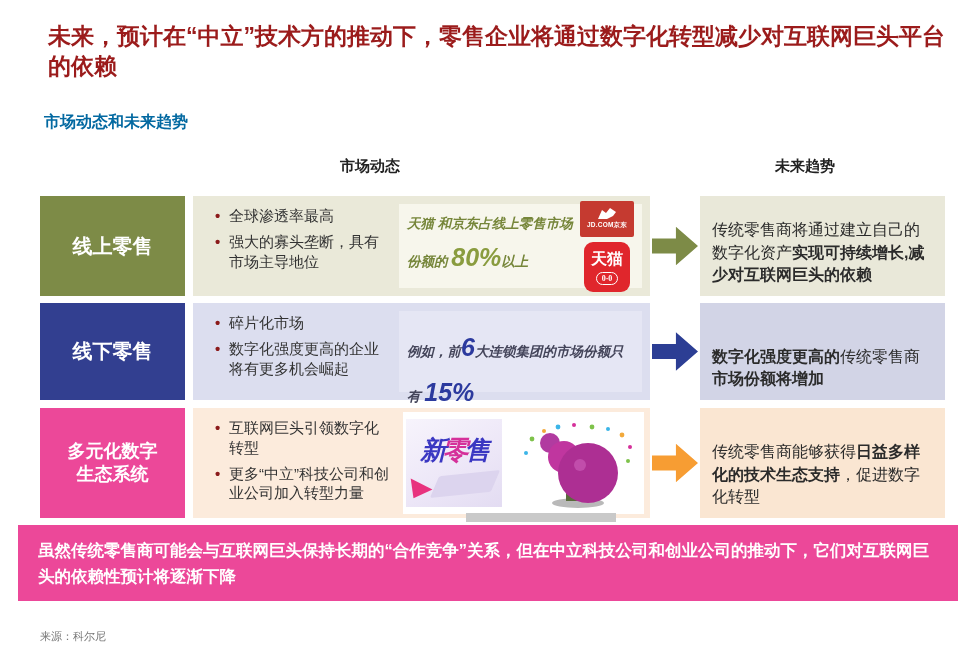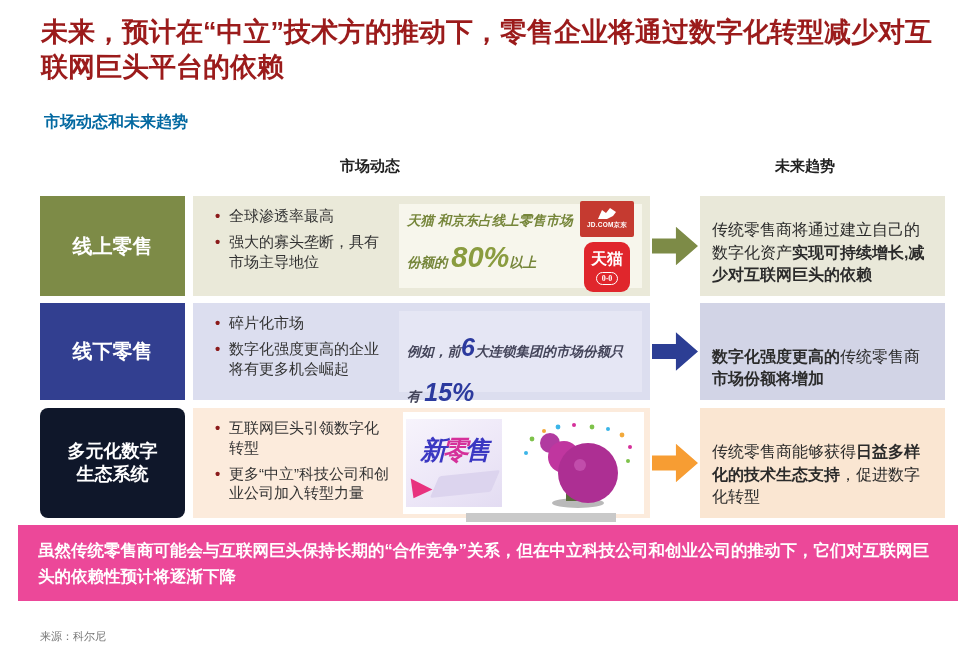--- a/index.html
+++ b/index.html
@@ -1,52 +1,52 @@
 <!DOCTYPE html>
 <html><head>
 <meta charset="utf-8">
 <style>
   html,body{margin:0;padding:0;background:#fff;}
   body{font-family:"Liberation Sans","DejaVu Sans",sans-serif;}
   .slide{position:relative;width:977px;height:666px;background:#ffffff;overflow:hidden;}
 
-  .title{position:absolute;left:40px;top:14px;width:905px;margin:1px;
-    font-size:27px;line-height:1.3;font-weight:bold;color:#9b1b1b;}
+  .title{position:absolute;left:40px;top:14px;width:905px;margin:8px;
+    font-size:23px;line-height:1.3;font-weight:bold;color:#9b1b1b;}
   .subtitle{position:absolute;left:44px;top:112px;font-size:16px;font-weight:bold;color:#0369a1;}
 
   .col-header{position:absolute;top:157px;font-size:15px;font-weight:bold;color:#222;text-align:center;}
   .col-header.market{left:280px;width:180px;}
   .col-header.future{left:715px;width:180px;}
 
   .cell{position:absolute;box-sizing:border-box;}
   .r1{top:196px;height:100px;}
   .r2{top:303px;height:97px;}
   .r3{top:408px;height:110px;}
   .label-col{left:40px;width:145px;display:flex;align-items:center;justify-content:center;
     color:#fff;font-weight:bold;text-align:center;}
   .label-col.olive{background:#7d8b47;font-size:20px;}
   .label-col.blue{background:#323f90;font-size:20px;}
-  .label-col.orange{background:#0f172a;font-size:18px;line-height:1.3;border-radius:8px;}
+  .label-col.orange{background:#ec4899;font-size:18px;line-height:1.3;}
 
   .mid-col{left:193px;width:457px;display:flex;align-items:stretch;}
   .mid-col.olive-bg{background:#eae9d9;}
   .mid-col.blue-bg{background:#dcdeef;}
   .mid-col.peach-bg{background:#fcebdc;}
 
   .bullets{width:192px;box-sizing:border-box;padding:10px 4px 6px 10px;margin-left:12px;}
   .bullets ul{margin:0;padding:0;list-style:none;}
   .bullets li{position:relative;padding-left:14px;font-size:15px;line-height:1.32;color:#333;margin-bottom:6px;}
   .bullets li::before{content:"•";position:absolute;left:0;top:0;color:#8b1a1a;font-weight:bold;}
 
   .callout{flex:1;margin:8px 8px 8px 2px;display:flex;align-items:center;box-sizing:border-box;padding:6px 8px;}
   .callout.c1{background:#f7f6ec;}
   .callout.c2{background:#e5e6f4;align-items:flex-start;padding-top:14px;}
   .callout-text{font-style:italic;font-weight:bold;}
   .c1 .callout-text{font-size:13.5px;color:#76863a;line-height:1.7;}
-  .c1 .big-num{font-size:29px;color:#8a9c3f;}
+  .c1 .big-num{font-size:25px;color:#8a9c3f;}
   .c2 .callout-text{font-size:13.5px;color:#44455a;line-height:1.8;}
   .c2 .big-num{font-size:25px;color:#2c3a9e;}
 
   .logos{width:60px;display:flex;flex-direction:column;align-items:center;gap:5px;margin-left:4px;}
   .jd-logo{width:54px;height:36px;background:#c53a30;border-radius:2px;display:flex;flex-direction:column;
     align-items:center;justify-content:center;color:#fff;}
   .jd-dog{width:22px;height:14px;}
   .jd-text{font-size:6.5px;font-weight:bold;letter-spacing:0.2px;}
   .tmall-logo{width:46px;height:50px;background:#e0262c;border-radius:9px;display:flex;flex-direction:column;
     align-items:center;justify-content:center;color:#fff;font-family:Liberation Serif, serif;}

